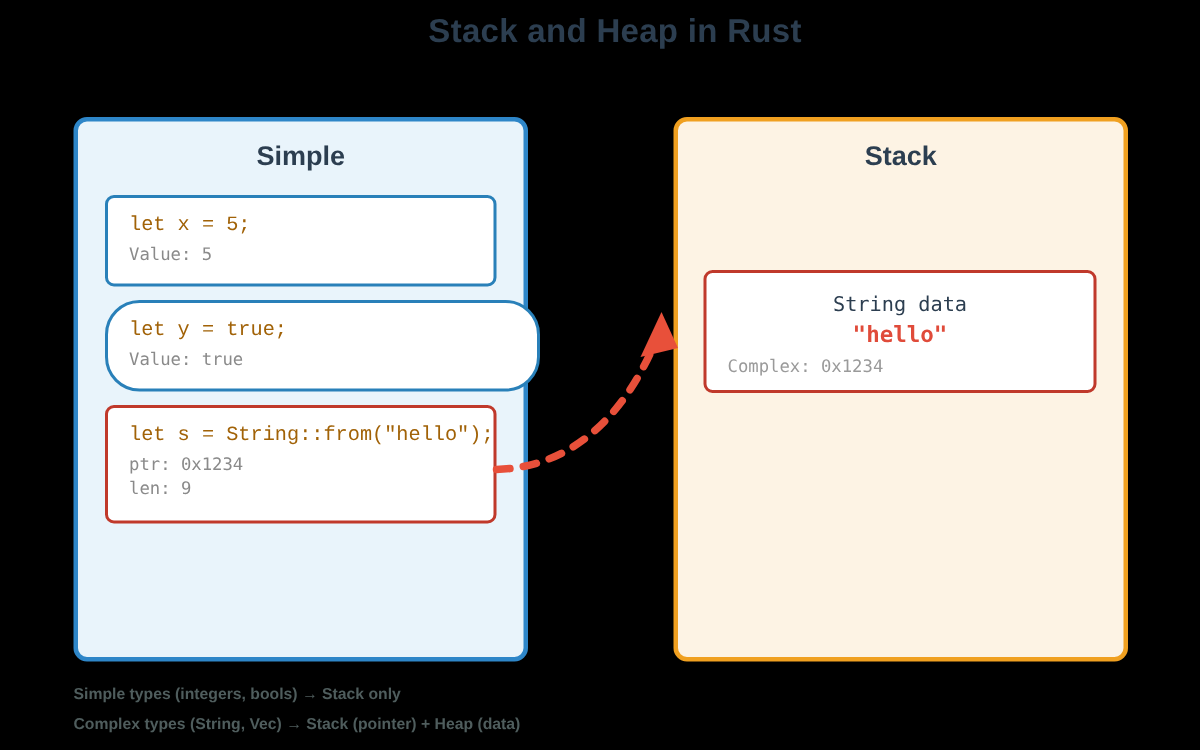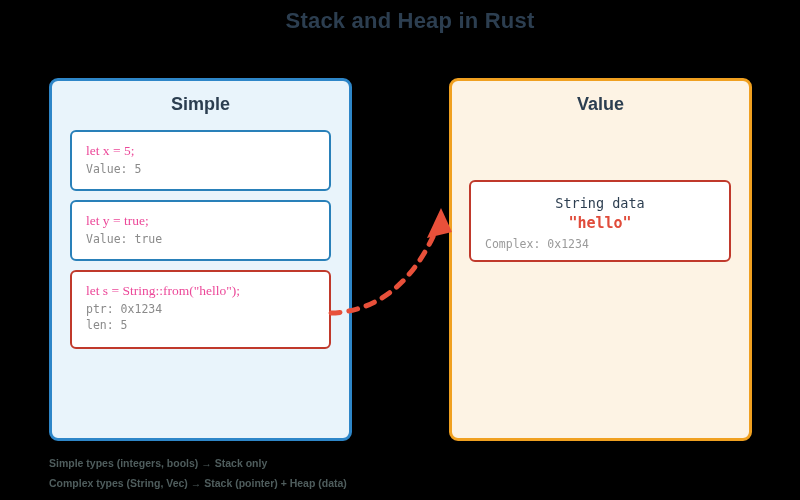--- a/index.html
+++ b/index.html
@@ -50,37 +50,37 @@
   .card {
     position: absolute;
     background: #ffffff;
     border-radius: 6px;
     padding: 9px 14px 8px 14px;
   }
   .card-blue { border: 2px solid #2980b9; }
   .card-red  { border: 2px solid #c0392b; }
 
   .code-line {
-    font-family: Liberation Serif, serif;
+    font-family: Liberation Mono, monospace;
     font-size: 13.5px;
-    color: #ec4899;
+    color: #a16207;
     white-space: nowrap;
     line-height: 1.45;
   }
   .meta-line {
     font-family: "DejaVu Sans Mono", "Liberation Mono", monospace;
     font-size: 11.5px;
     color: #8a8a8a;
     white-space: nowrap;
     line-height: 1.45;
   }
 
   
   .stk-1 { left: 70px;  top: 130px; width: 261px; height: 61px; }
-  .stk-2 { left: 70px;  top: 200px; width: 261px; height: 61px; }
+  .stk-2 { left: 70px;  top: 200px; width: 290px; height: 61px; border-radius: 23px; }
   .stk-3 { left: 70px;  top: 270px; width: 261px; height: 79px; }
 
   
   .hp-1  { left: 469px; top: 180px; width: 262px; height: 82px;
            padding: 11px 14px 25px 14px; }
   .hp-center { text-align: center; }
   .hp-title {
     font-family: "DejaVu Sans Mono", "Liberation Mono", monospace;
     font-size: 13.5px; color: #2c3e50; line-height: 1.5;
   }
@@ -125,25 +125,25 @@
   </div>
 
   <div class="card card-blue stk-2">
     <div class="code-line">let y = true;</div>
     <div class="meta-line">Value: true</div>
   </div>
 
   <div class="card card-red stk-3">
     <div class="code-line">let s = String::from("hello");</div>
     <div class="meta-line">ptr: 0x1234</div>
-    <div class="meta-line">len: 5</div>
+    <div class="meta-line">len: 9</div>
   </div>
 
   <div class="region region-heap">
-    <div class="region-title">Value</div>
+    <div class="region-title">Stack</div>
   </div>
 
   <div class="card card-red hp-1">
     <div class="hp-title hp-center">String data</div>
     <div class="hp-value hp-center">"hello"</div>
     <div class="hp-addr">Complex: 0x1234</div>
   </div>
 
   <svg class="arrow-layer" viewBox="0 0 800 500">
     <path d="M 331 313 C 370 312, 410 290, 436 230" fill="none" stroke="#e8503a" stroke-width="5" stroke-linecap="round" stroke-dasharray="9 9"></path>

